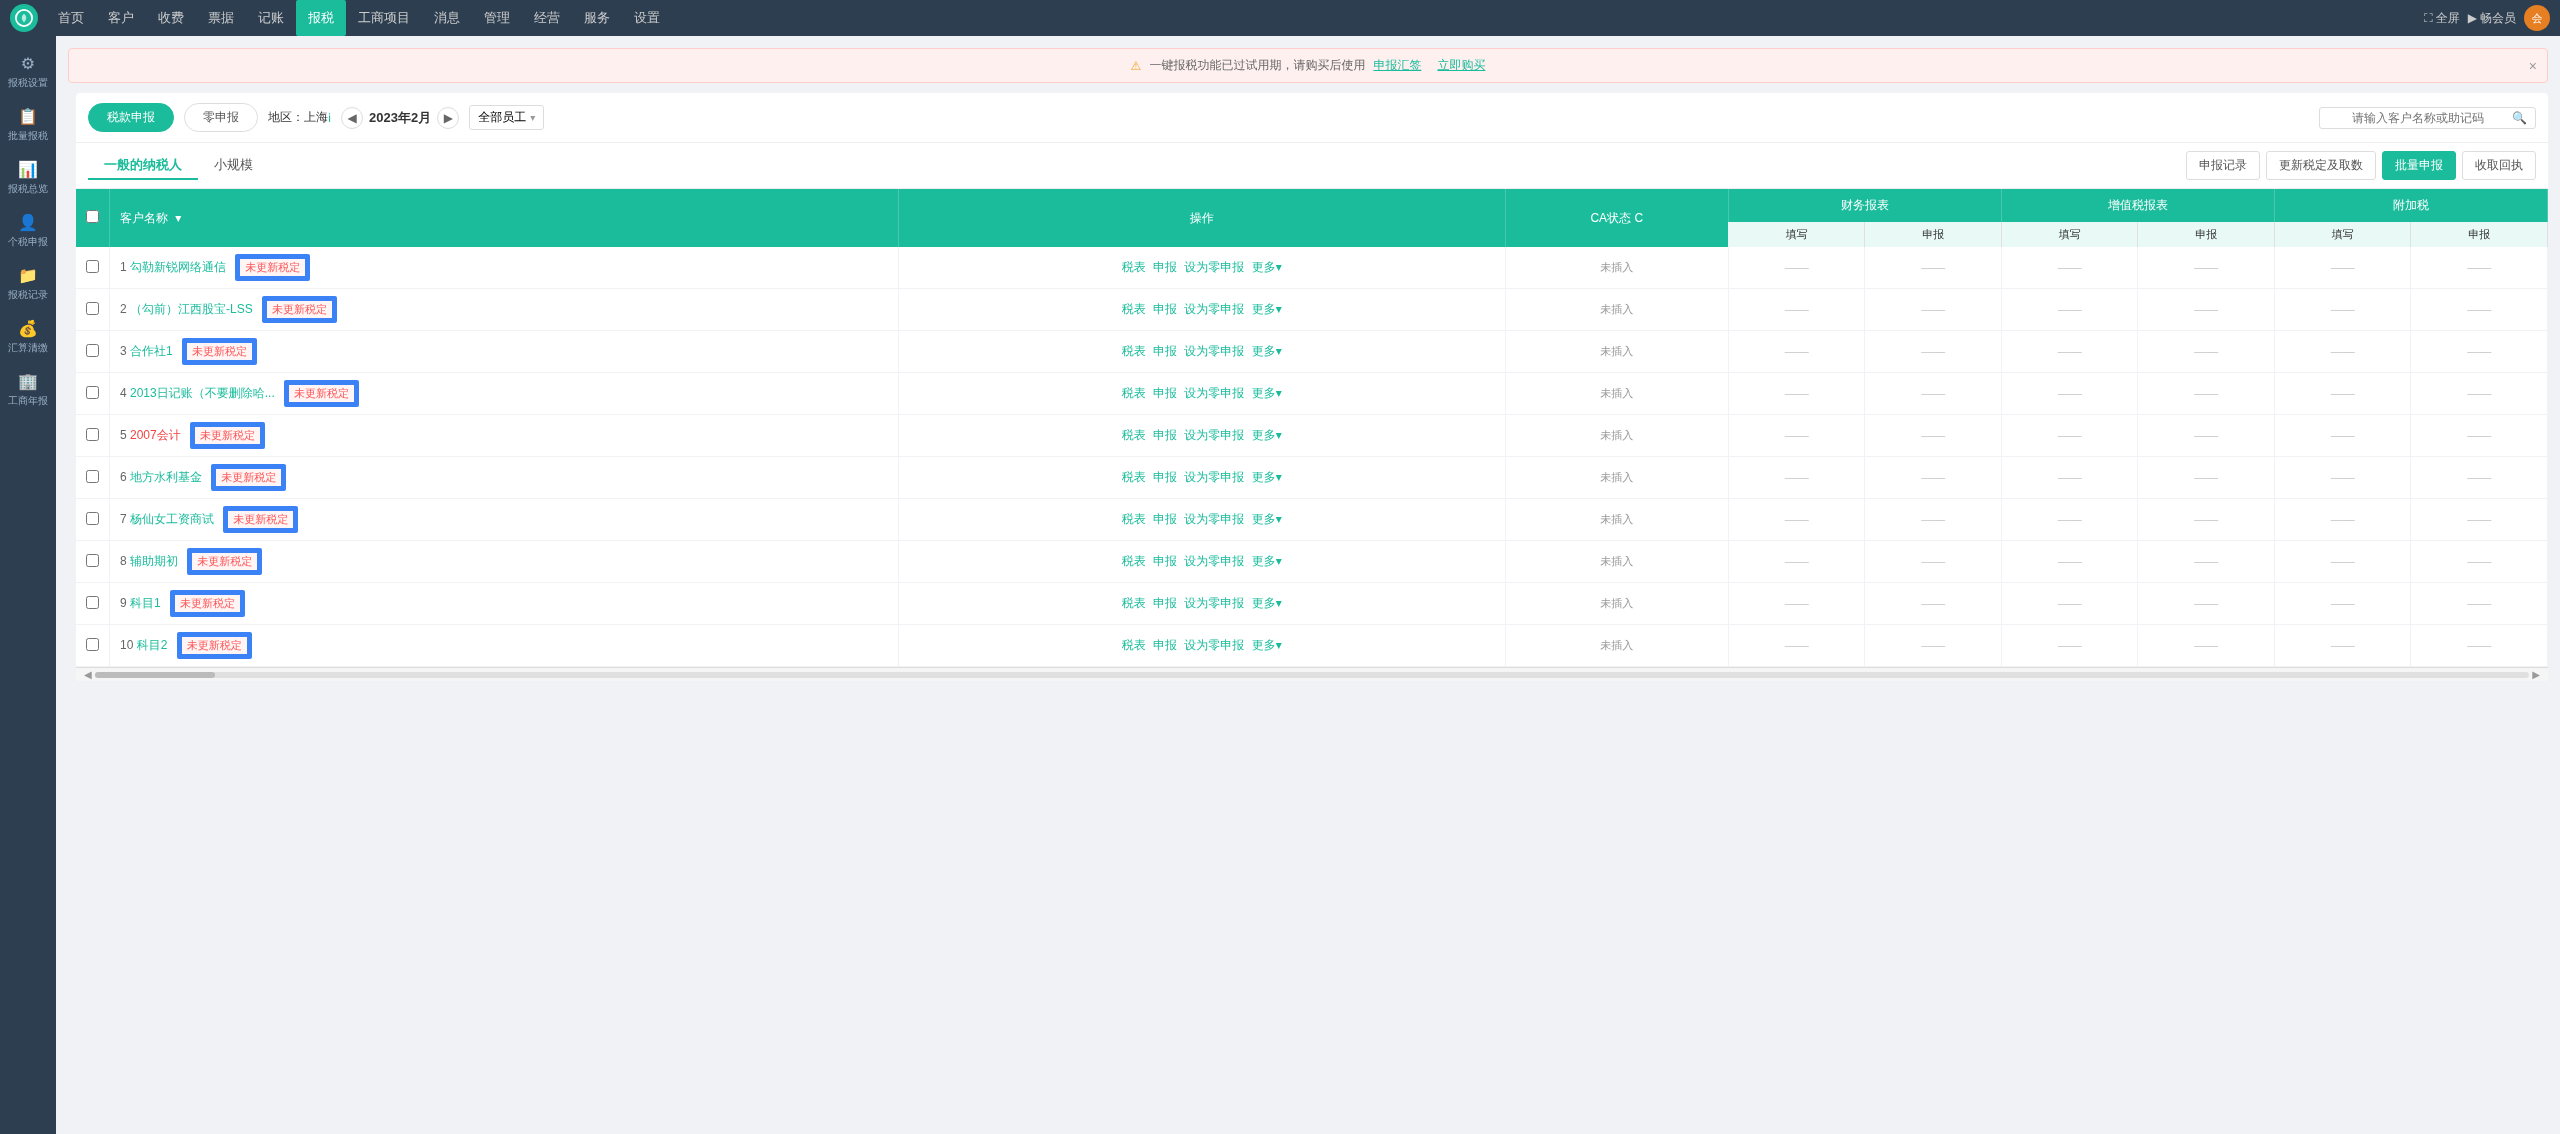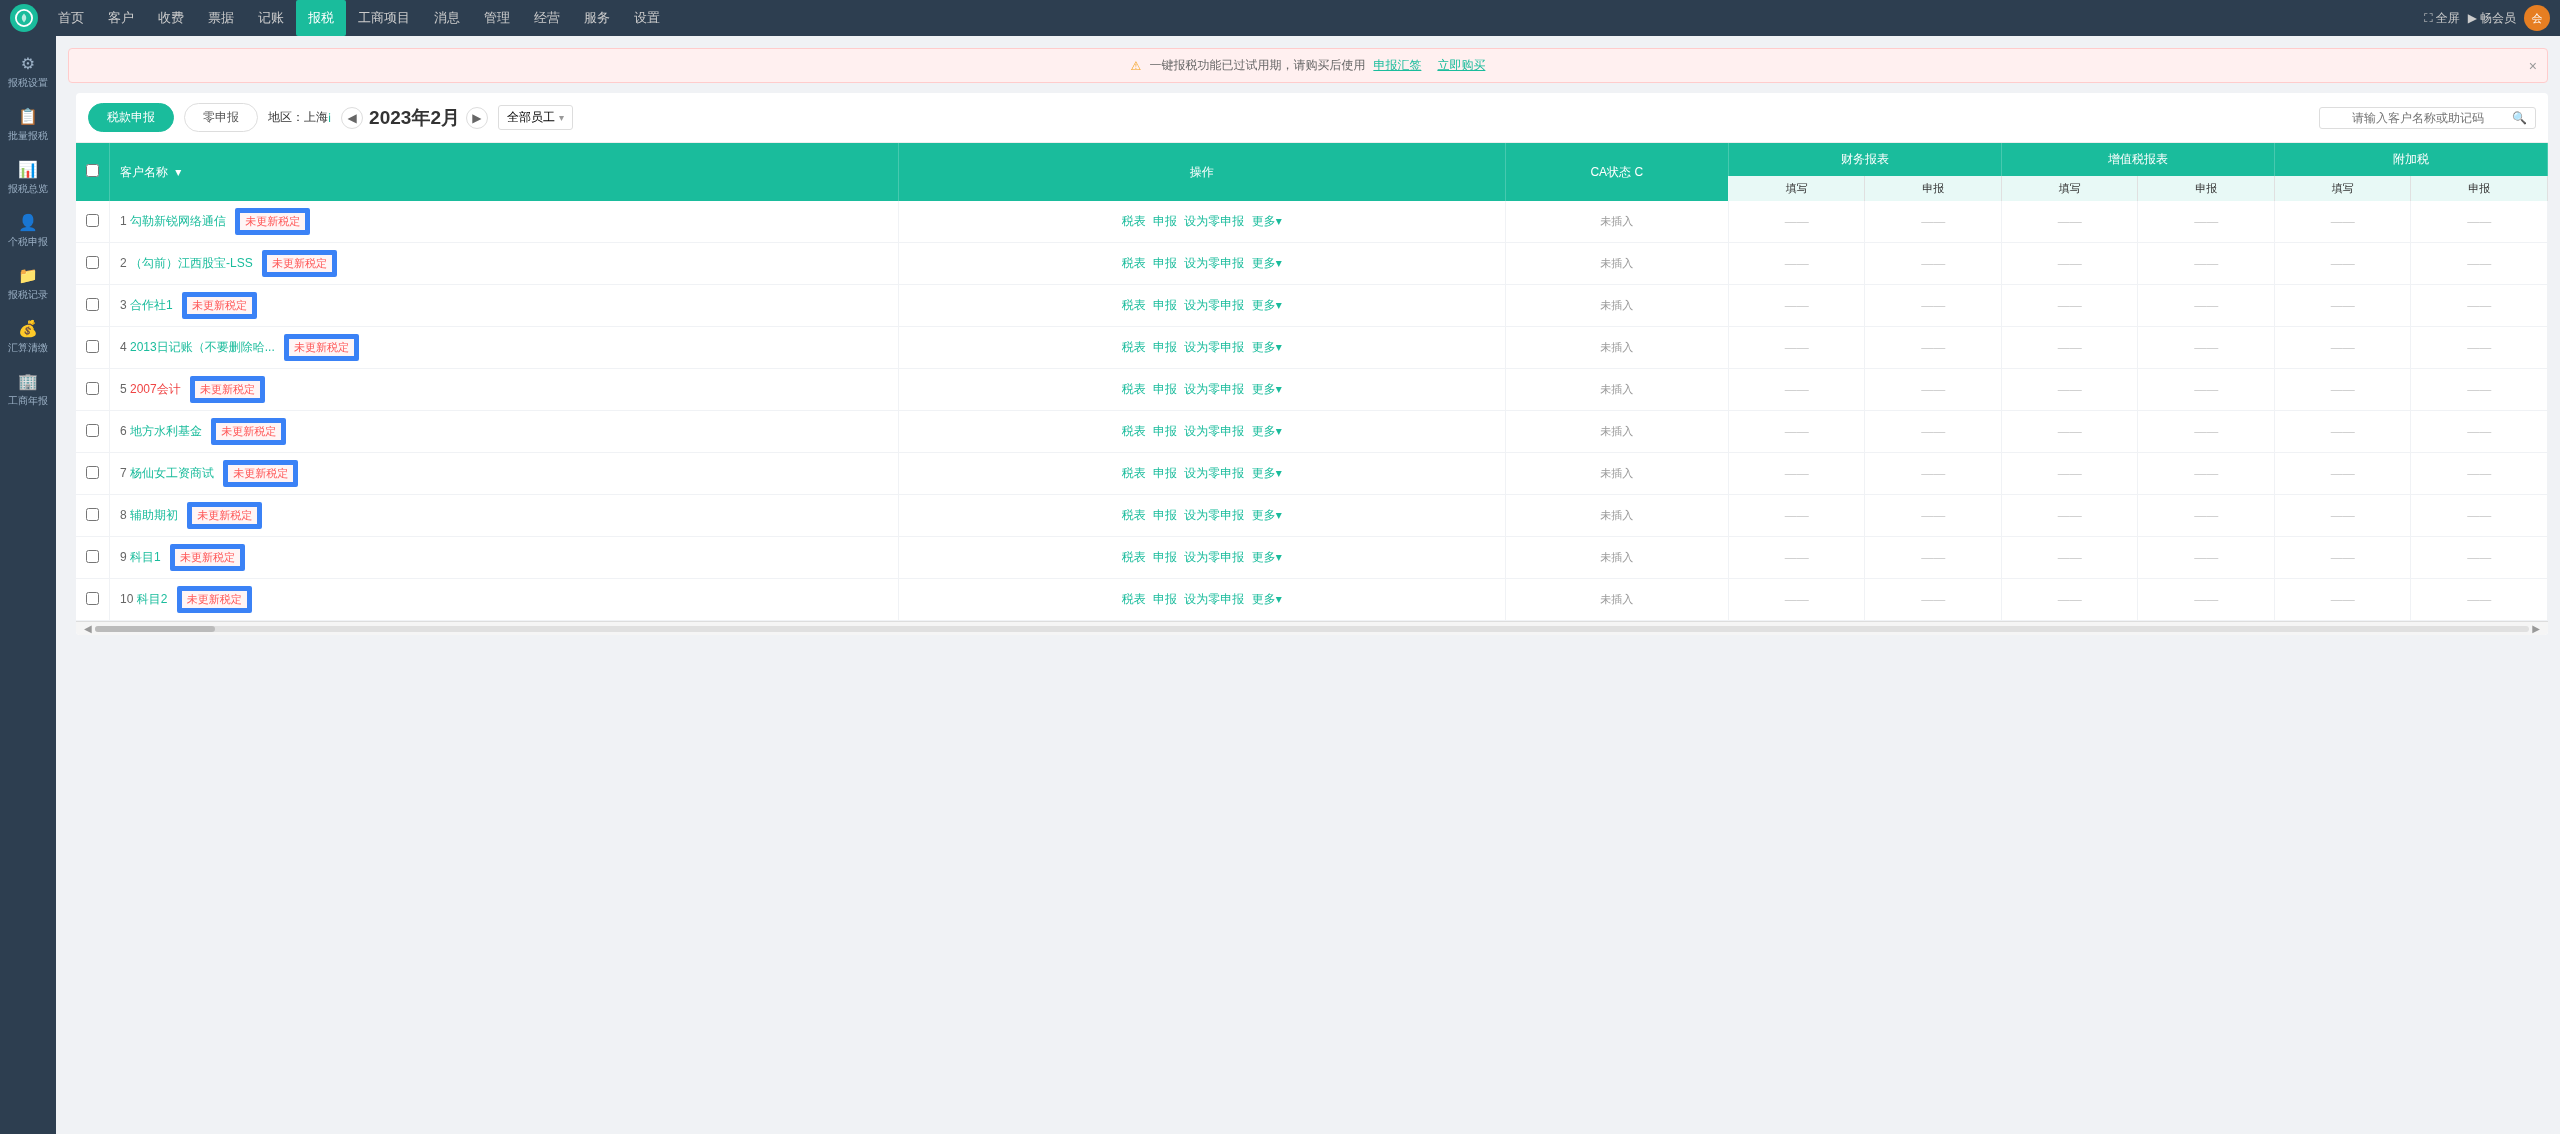--- a/index.html
+++ b/index.html
@@ -39,21 +39,21 @@
 
     
     .filter-bar { display: flex; align-items: center; padding: 10px 12px; gap: 10px; border-bottom: 1px solid #eee; flex-wrap: wrap; }
     .tab-btn { padding: 5px 18px; border-radius: 20px; border: 1px solid #ddd; background: white; cursor: pointer; font-size: 12px; color: #555; }
     .tab-btn.active { background: #1abc9c; color: white; border-color: #1abc9c; }
     .region-selector { display: flex; align-items: center; color: #333; font-size: 12px; }
     .region-label { font-size: 12px; }
     .info-icon { color: #1abc9c; cursor: pointer; }
     .date-nav { display: flex; align-items: center; gap: 6px; }
     .date-nav-btn { width: 22px; height: 22px; border-radius: 50%; border: 1px solid #ddd; background: white; cursor: pointer; display: flex; align-items: center; justify-content: center; font-size: 12px; color: #666; }
-    .date-display { font-size: 19px; font-weight: bold; color: #333; }
+    .date-display { font-size: 13px; font-weight: bold; color: #333; }
     .staff-selector { display: flex; align-items: center; gap: 4px; border: 1px solid #ddd; border-radius: 3px; padding: 3px 8px; cursor: pointer; background: white; font-size: 12px; }
     .search-box { display: flex; align-items: center; border: 1px solid #ddd; border-radius: 3px; padding: 3px 8px; background: white; margin-left: auto; gap: 4px; }
     .search-input { border: none; outline: none; font-size: 12px; width: 180px; color: #999; text-align: center; }
 
     
     .sub-filter { display: flex; align-items: center; padding: 8px 12px; border-bottom: 1px solid #eee; justify-content: space-between; }
     .type-tabs { display: flex; gap: 0; }
     .type-tab { padding: 4px 16px; border-bottom: 2px solid transparent; cursor: pointer; font-size: 13px; color: #555; }
     .type-tab.active { color: #1abc9c; border-bottom-color: #1abc9c; font-weight: bold; }
     .action-btns { display: flex; gap: 6px; }
@@ -185,20 +185,32 @@
         <div class="staff-selector">
           <span>全部员工</span>
           <span class="dropdown-arrow">▾</span>
         </div>
         <div class="search-box">
           <input class="search-input" type="text" placeholder="请输入客户名称或助记码" style="">
           <span style="color:#aaa;cursor:pointer;">🔍</span>
         </div>
       </div>
 
+      <div class="sub-filter">
+        <div class="type-tabs">
+          <div class="type-tab active">一般的纳税人</div>
+          <div class="type-tab">小规模</div>
+        </div>
+        <div class="action-btns">
+          <button class="action-btn secondary">申报记录</button>
+          <button class="action-btn secondary">更新税定及取数</button>
+          <button class="action-btn primary">批量申报</button>
+          <button class="action-btn secondary">收取回执</button>
+        </div>
+      </div>
 
       <div class="table-container">
         <table>
           <thead>
             <tr>
               <th rowspan="2" class="checkbox-cell">
                 <input type="checkbox" style="">
               </th>
               <th rowspan="2" class="left" style="min-width:200px;">
                 <span>客户名称</span>

